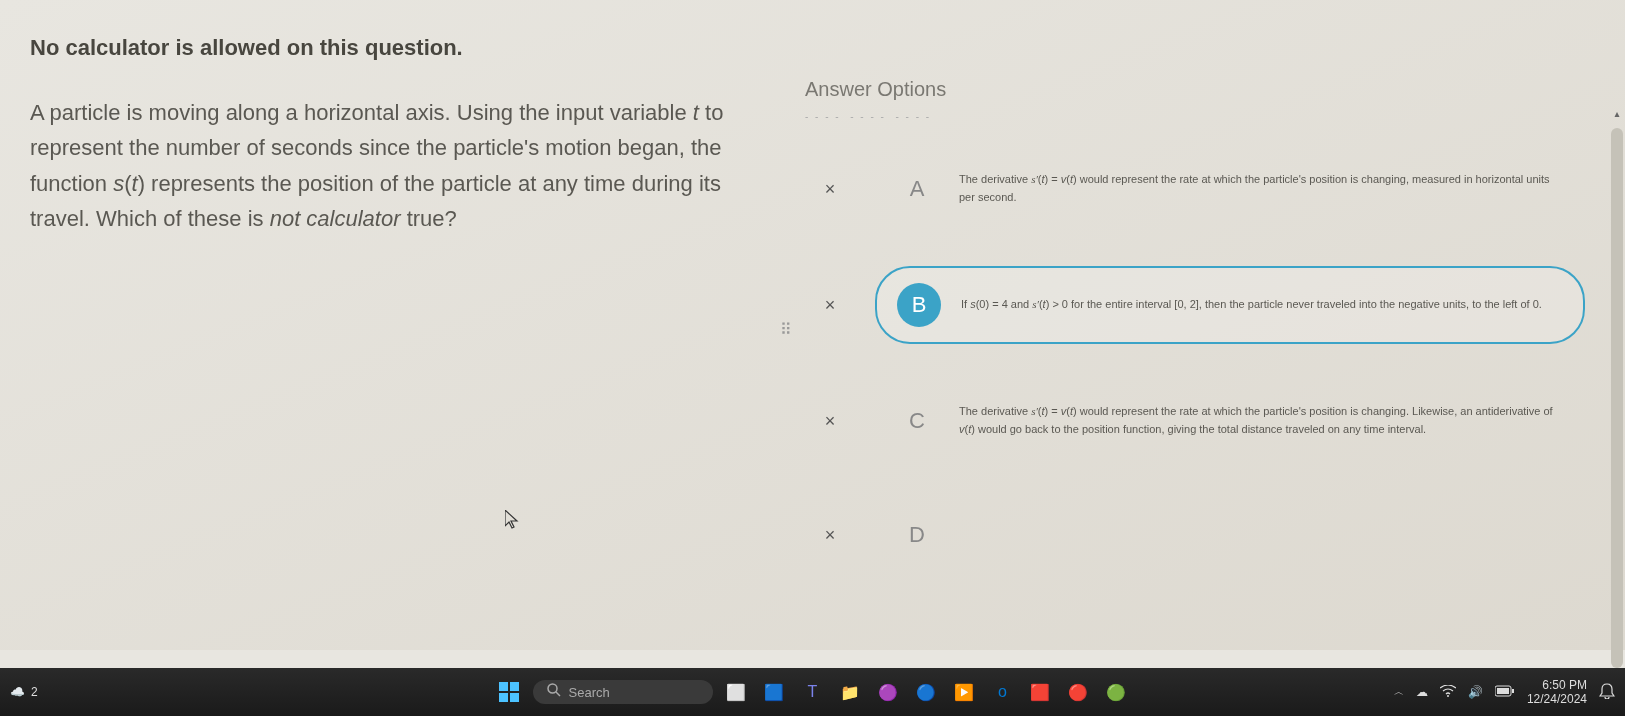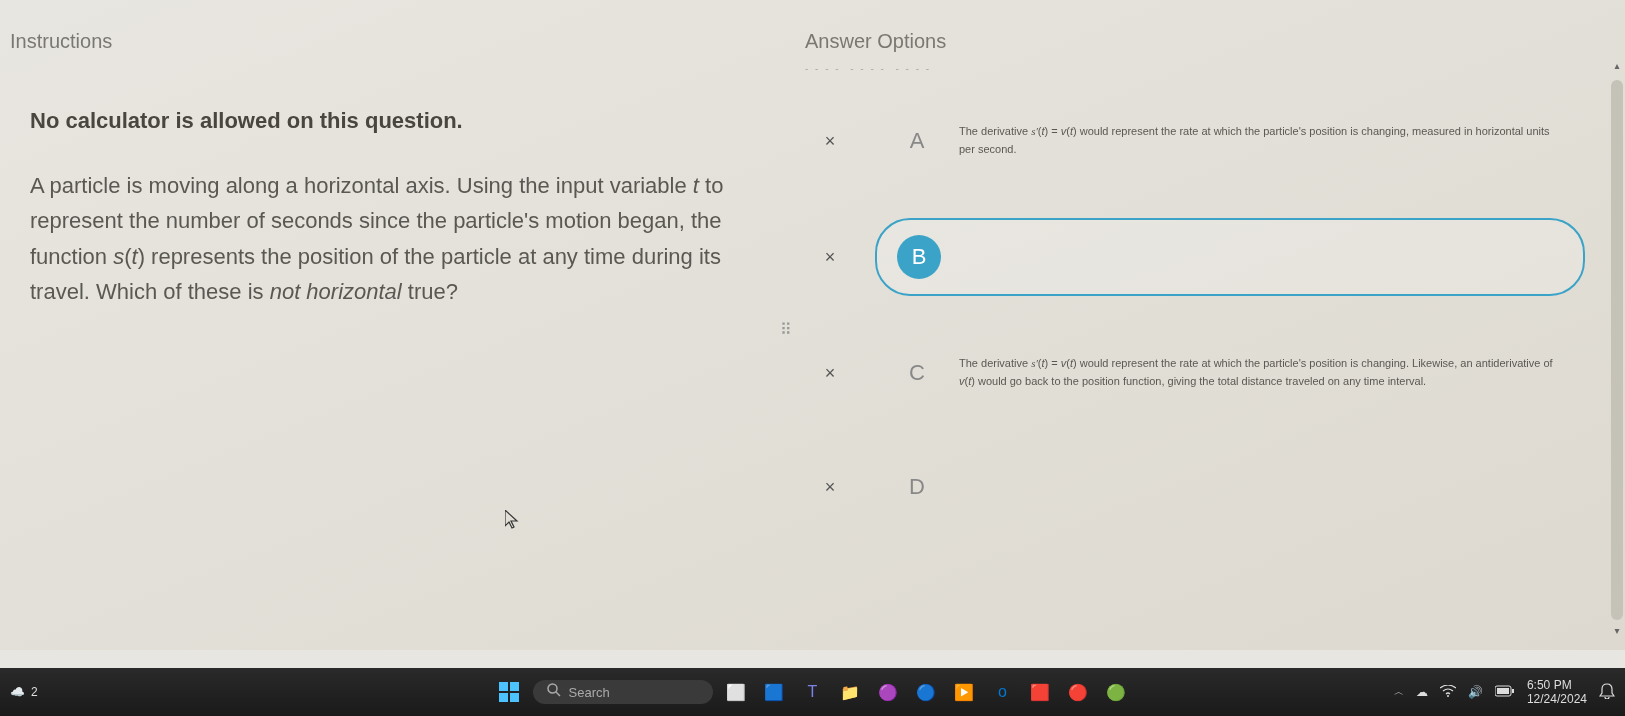--- a/index.html
+++ b/index.html
@@ -22,20 +22,21 @@
     }
     .left-panel {
       width: 795px;
       padding: 0;
       position: relative;
     }
     .right-panel {
       flex: 1;
       padding: 0;
       position: relative;
+      margin-top: 48px;
     }
     .section-title {
       color: #7a7872;
       font-size: 20px;
       font-weight: 400;
       padding: 30px 10px 20px 10px;
     }
     .right-panel .section-title {
       padding-left: 10px;
     }
@@ -207,43 +208,43 @@
     .taskbar-icon {
       width: 28px;
       height: 28px;
       display: flex;
       align-items: center;
       justify-content: center;
       font-size: 16px;
       cursor: pointer;
     }
     .clock {
+      text-align: right;
       line-height: 1.2;
     }
     .tray-chevron {
       font-size: 10px;
     }
     .underline-dashes {
       color: #aaa;
       font-size: 10px;
       letter-spacing: 2px;
       margin-top: -10px;
       padding-left: 10px;
     }
   </style>
 </head>
 <body>
 
 <div class="main-container">
   <div class="left-panel">
-    <div class="section-title">Instructions</div>
     <div class="instructions-body">
       <div class="bold-line">No calculator is allowed on this question.</div>
       <div>
-        A particle is moving along a horizontal axis. Using the input variable <span class="italic">t</span> to represent the number of seconds since the particle's motion began, the function <span class="italic">s</span>(<span class="italic">t</span>) represents the position of the particle at any time during its travel. Which of these is <span class="italic">not horizontal</span> true?
+        A particle is moving along a horizontal axis. Using the input variable <span class="italic">t</span> to represent the number of seconds since the particle's motion began, the function <span class="italic">s</span>(<span class="italic">t</span>) represents the position of the particle at any time during its travel. Which of these is <span class="italic">not calculator</span> true?
       </div>
     </div>
     <div class="cursor-icon">
       <svg width="16" height="20" viewBox="0 0 16 20">
           <path d="M0 0 L0 16 L4 12 L7 18 L9 17 L6 11 L12 11 Z" fill="none" stroke="#333" stroke-width="1.2"></path>
         </svg>
     </div>
   </div>
 
   <div class="drag-handle">⠿</div>
@@ -261,20 +262,23 @@
           <div class="option-text">
             The derivative <span class="math italic">s′</span>(<span class="italic">t</span>) = <span class="italic">v</span>(<span class="italic">t</span>) would represent the rate at which the particle's position is changing, measured in horizontal units per second.
           </div>
         </div>
       </div>
 
       <div class="option-row">
         <div class="eliminate-btn">×</div>
         <div class="option-content selected">
           <div class="option-letter selected">B</div>
+          <div class="option-text">
+            If <span class="italic">s</span>(0) = 4 and <span class="math italic">s′</span>(<span class="italic">t</span>) &gt; 0 for the entire interval [0, 2], then the particle never traveled into the negative units, to the left of 0.
+          </div>
         </div>
       </div>
 
       <div class="option-row">
         <div class="eliminate-btn">×</div>
         <div class="option-content">
           <div class="option-letter">C</div>
           <div class="option-text">
             The derivative <span class="math italic">s′</span>(<span class="italic">t</span>) = <span class="italic">v</span>(<span class="italic">t</span>) would represent the rate at which the particle's position is changing. Likewise, an antiderivative of <span class="italic">v</span>(<span class="italic">t</span>) would go back to the position function, giving the total distance traveled on any time interval.
           </div>

